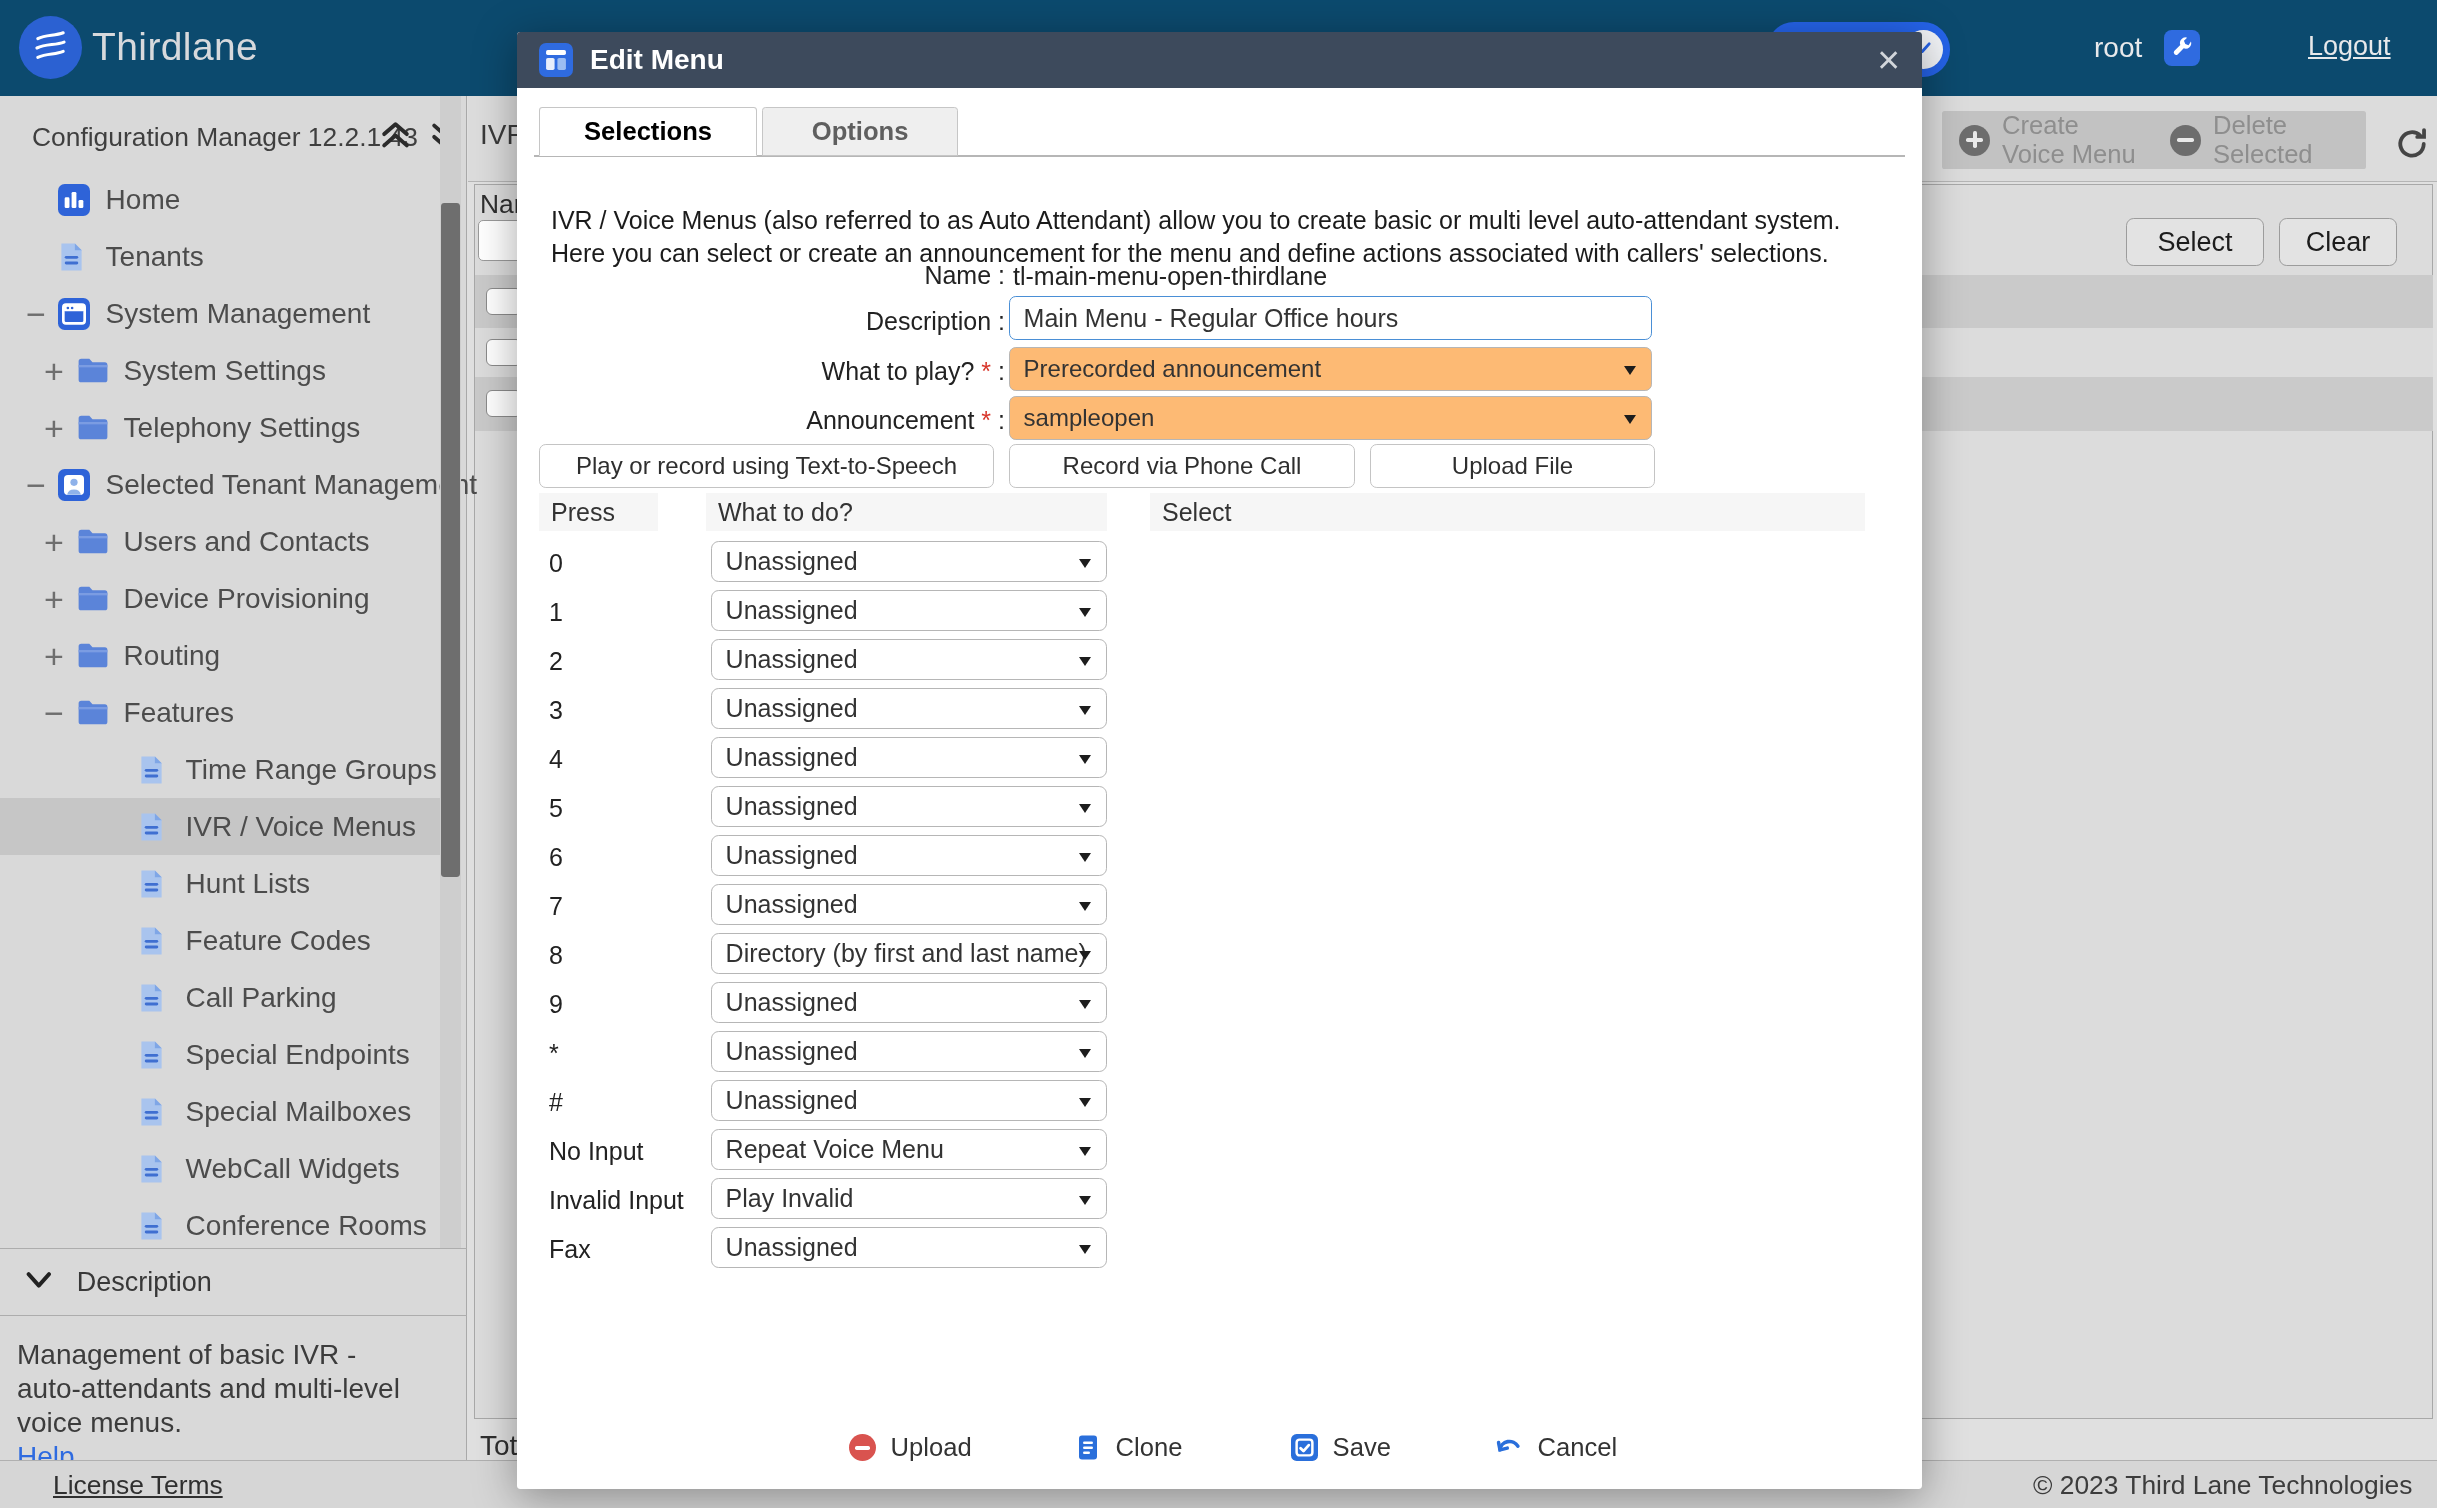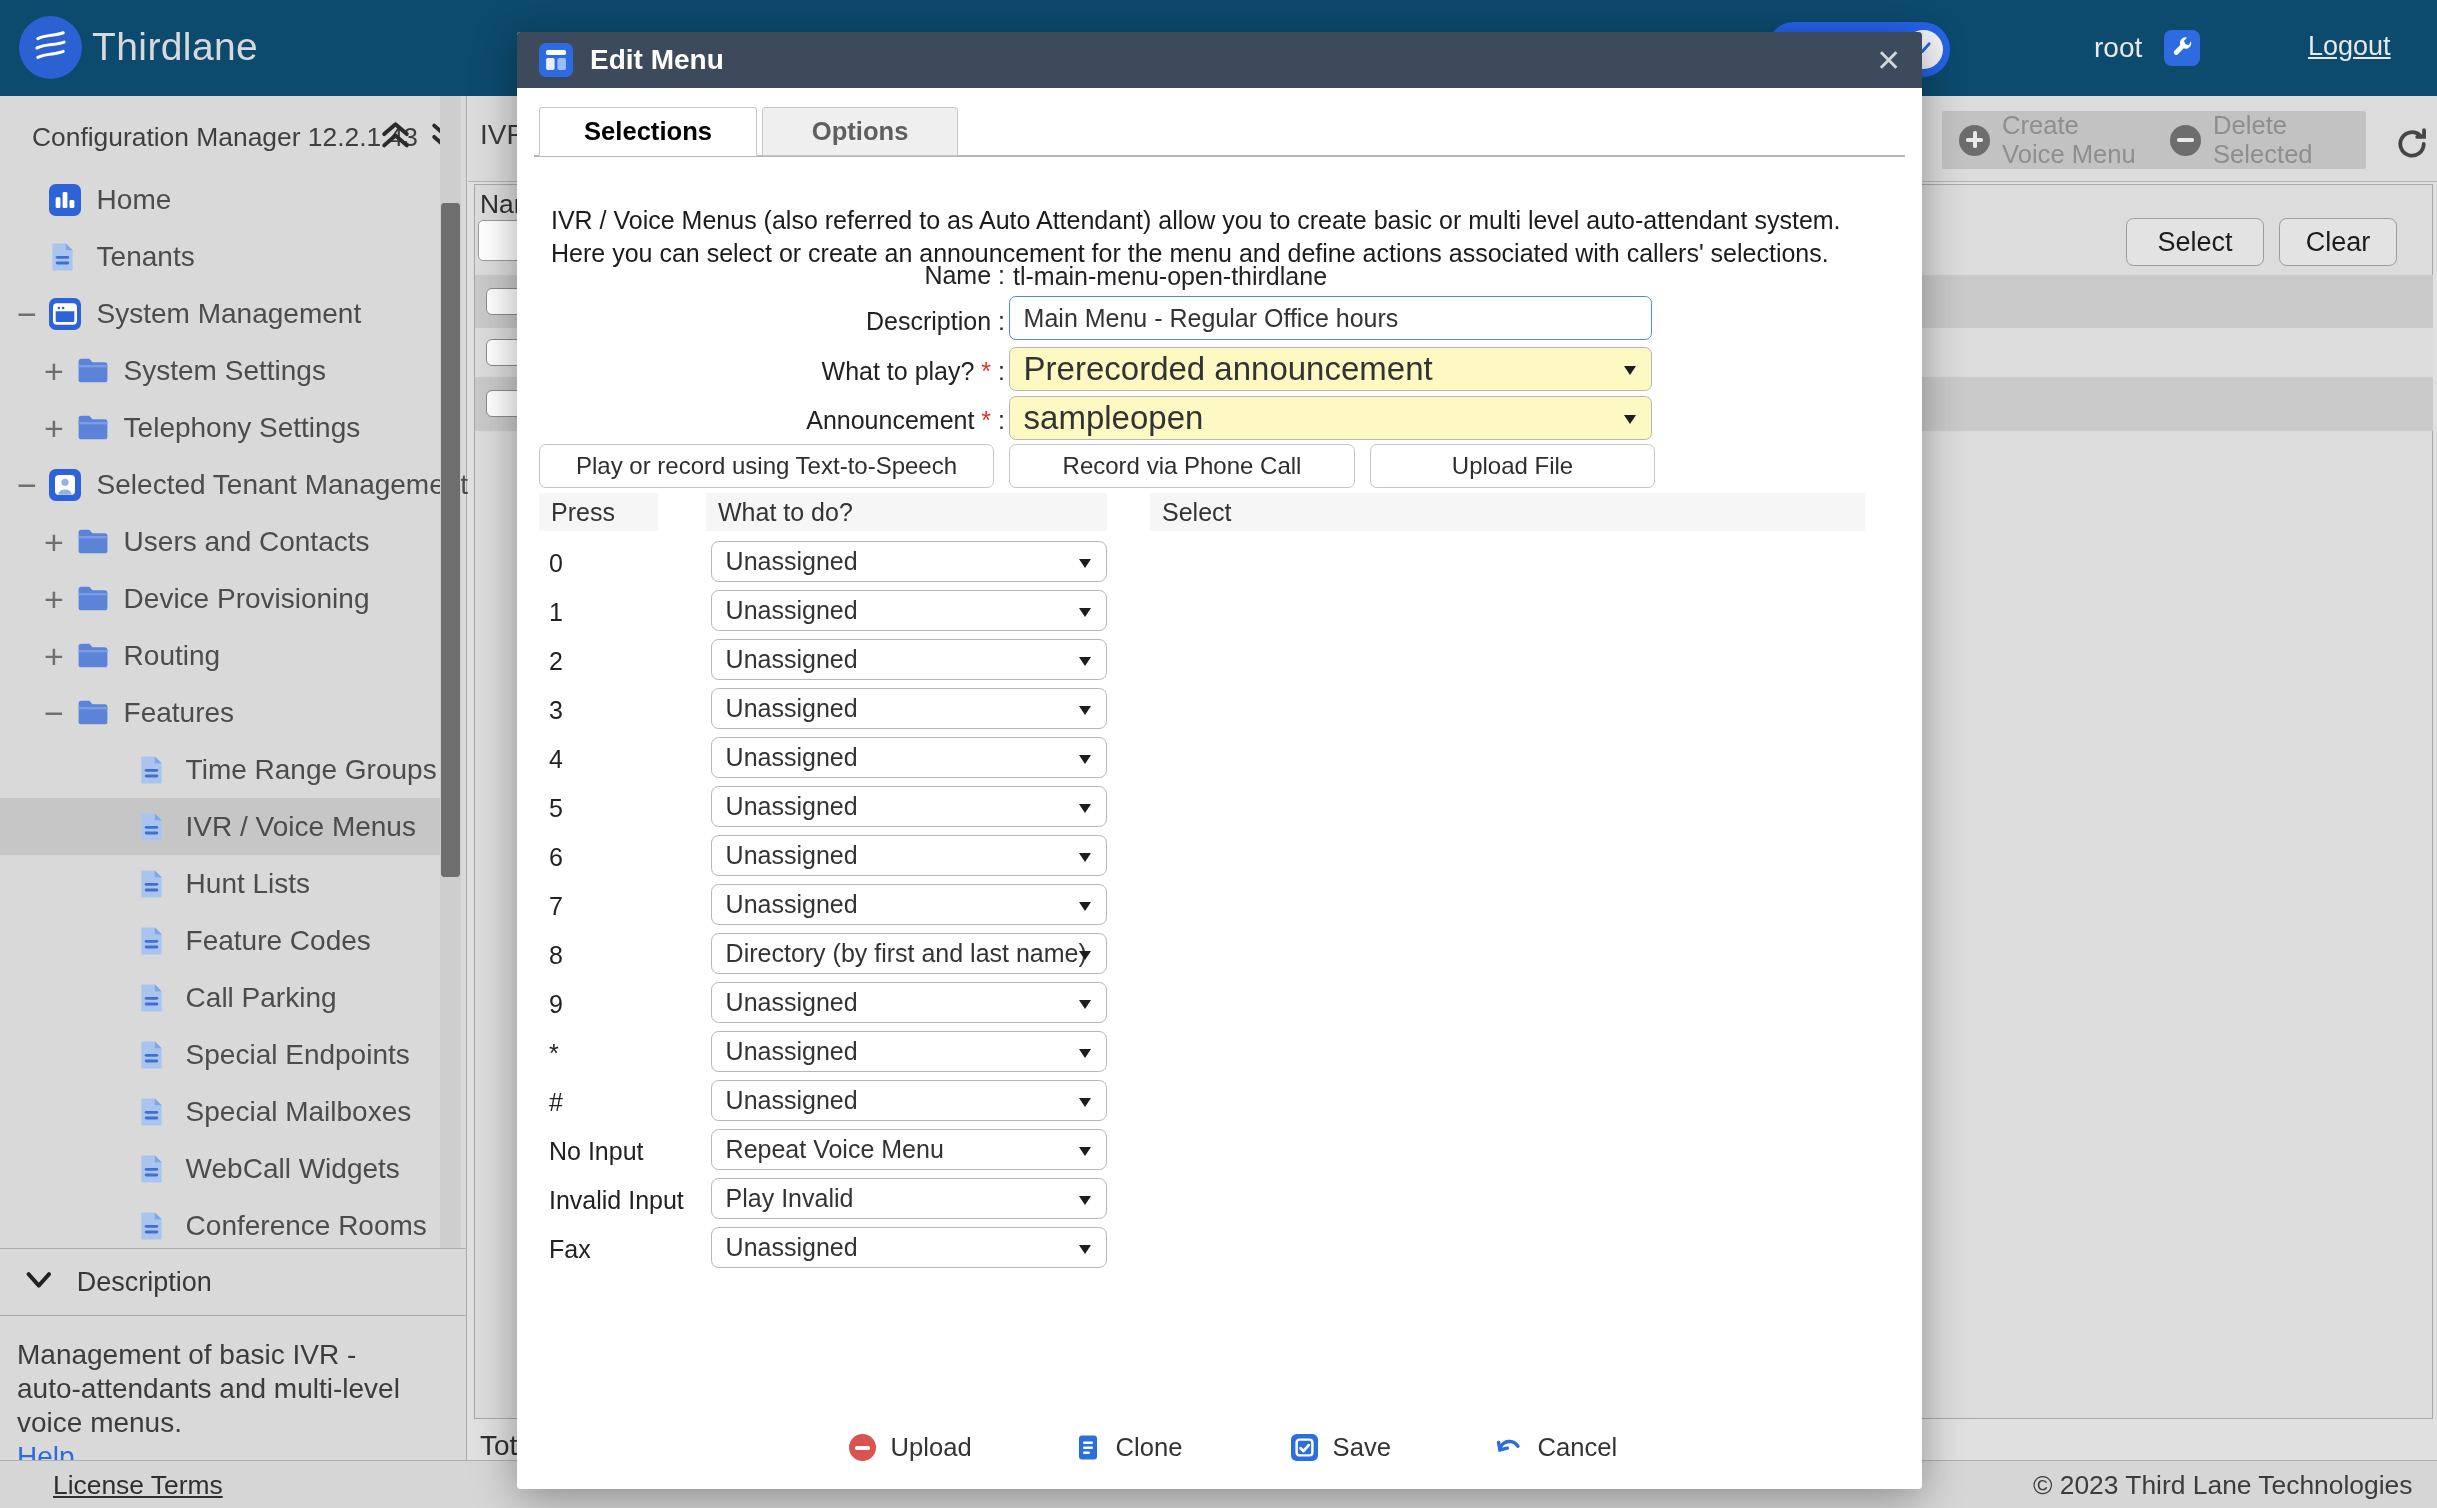--- a/index.html
+++ b/index.html
@@ -21,21 +21,21 @@
   .help-pill{position:absolute;left:1767px;top:22px;width:183px;height:55px;border-radius:27px;background:#2563e8;z-index:4;}
   .help-pill .pill-circle{position:absolute;right:6.8px;top:7.7px;width:39px;height:39px;border-radius:50%;background:#f2f4f7;}
   .help-pill .pill-circle svg{position:absolute;left:7.7px;top:7.7px;}
 
   
   .sidebar{position:absolute;left:0;top:96px;width:467px;height:1364px;background:#d9d9d9;border-right:1.7px solid #a9a9a9;z-index:3;}
   .sb-title{position:absolute;left:32px;top:25.6px;font-size:26.4px;color:#3f3f3f;}
   .sb-chevrons{position:absolute;left:380px;top:25px;display:flex;gap:19px;}
   .nav-list{position:absolute;left:0;top:75px;width:467px;}
   .nav-item{display:flex;align-items:center;height:57px;width:440px;}
-  .nav-item.lvl0{padding-left:17px;}
+  .nav-item.lvl0{padding-left:26px;}
   .nav-item.lvl1{padding-left:44px;}
   .nav-item.lvl2{padding-left:106px;}
   .nav-item.selected{background:#c6c6c6;}
   .expander{width:32px;font-size:34px;font-weight:500;color:#6e6e6e;flex:0 0 32px;text-align:left;line-height:32px;}
   .nav-icon{width:34px;height:34px;flex:0 0 34px;margin-right:13.6px;display:flex;align-items:center;}
   .nav-label{font-size:28px;color:#4c4c4c;white-space:nowrap;}
   .sb-scroll-track{position:absolute;left:440px;top:0;width:20.5px;height:1152px;background:#cecece;}
   .sb-scroll-thumb{position:absolute;left:441px;top:107px;width:19px;height:674px;background:#6e6e6e;border-radius:3.4px;}
   .desc-panel{position:absolute;left:0;top:1152px;width:467px;border-top:0.9px solid #adadad;}
   .desc-head{height:67px;display:flex;align-items:center;border-bottom:0.9px solid #adadad;}
@@ -84,22 +84,22 @@
     border:0.9px solid #c6c6c6;border-radius:3.4px 3.4px 0 0;z-index:2;}
   .tab.active{width:218px;background:#fff;border-bottom:0.9px solid #fff;color:#000;font-weight:bold;}
   .tab.inactive{width:196px;background:#efefef;color:#5f5f5f;font-weight:600;}
   .tab-underline{position:absolute;left:17px;top:123px;width:1371px;height:1.7px;background:#b6b6b6;z-index:1;}
   .intro{position:absolute;left:34px;top:147px;width:1331px;font-size:25px;line-height:33px;color:#1b1b1b;}
   .form-label{position:absolute;width:466px;text-align:right;font-size:25px;color:#222;white-space:nowrap;}
   .req{color:#d8352a;}
   .name-value{position:absolute;left:496px;top:230px;font-size:25px;color:#222;}
   .text-input{position:absolute;left:492px;width:643px;height:44px;background:#fff;border:1.7px solid #4a8fd6;border-radius:6.8px;
     font-size:25px;color:#333;display:flex;align-items:center;padding-left:13.6px;}
-  .sel{position:absolute;left:492px;width:643px;height:44px;background:#fef9c3;border:1.7px solid #b6b6b6;border-radius:6.8px;
-    font-size:33px;color:#333;display:flex;align-items:center;padding-left:13.6px;}
+  .sel{position:absolute;left:492px;width:643px;height:44px;background:#fdba74;border:1.7px solid #b6b6b6;border-radius:6.8px;
+    font-size:24px;color:#333;display:flex;align-items:center;padding-left:13.6px;}
   .caret{position:absolute;right:15.4px;top:50%;margin-top:-3.4px;width:0;height:0;
     border-left:6.8px solid transparent;border-right:6.8px solid transparent;border-top:9.4px solid #1d1d1d;}
   .rec-row{position:absolute;left:0;top:412px;width:1405px;height:44px;}
   .rec-btn{position:absolute;top:0;height:44px;background:#fff;border:1.7px solid #c4c4c4;border-radius:6.8px;
     font-size:24px;color:#2e2e2e;display:flex;align-items:center;justify-content:center;}
   .rec-btn:nth-child(1){left:22px;width:455px;}
   .rec-btn:nth-child(2){left:492px;width:346px;}
   .rec-btn:nth-child(3){left:853px;width:285px;}
   .tbl-head{position:absolute;top:461px;height:38px;background:#f6f6f6;font-size:25px;color:#333;
     display:flex;align-items:center;padding-left:12px;}

